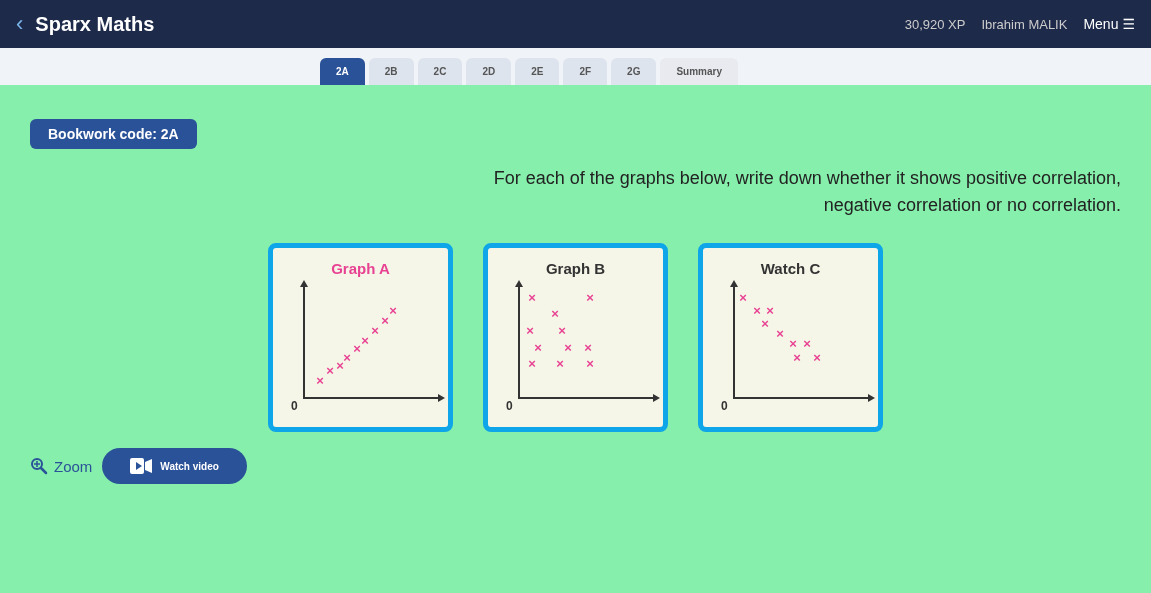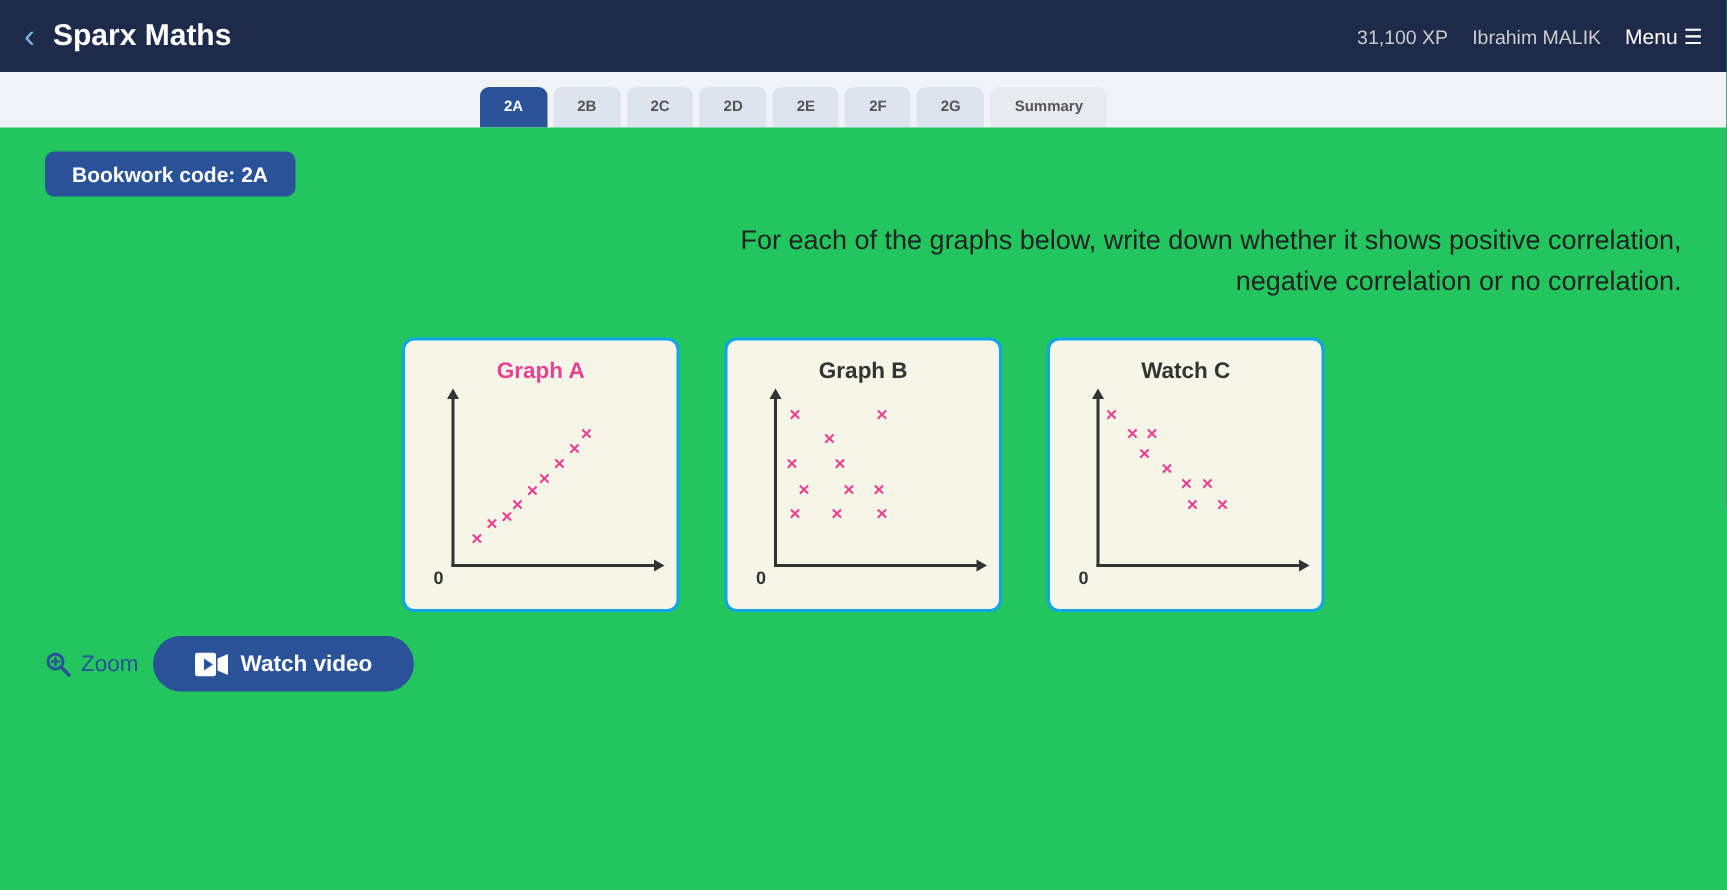--- a/index.html
+++ b/index.html
@@ -86,23 +86,23 @@
       background: #2a5298;
       color: white;
     }
     .tab.summary {
       background: #e8eaf0;
       color: #555;
     }
 
     
     .content-area {
-      background: #22c55e;
+      background: #86efac;
       flex: 1;
-      padding: 16px 30px;
+      padding: 34px 30px;
       overflow: hidden;
     }
 
     .bookwork-bar {
       display: flex;
       align-items: center;
       gap: 16px;
       margin-bottom: 16px;
     }
     .bookwork-code {
@@ -132,21 +132,21 @@
     
     .graphs-row {
       display: flex;
       justify-content: center;
       gap: 30px;
       margin-bottom: 16px;
     }
 
     .graph-card {
       background: #f5f5e8;
-      border: 2px solid #0ea5e9;
+      border: 5px solid #0ea5e9;
       border-radius: 8px;
       padding: 12px;
       width: 185px;
     }
 
     .graph-title {
       text-align: center;
       font-size: 15px;
       font-weight: bold;
       margin-bottom: 8px;
@@ -230,37 +230,37 @@
       gap: 6px;
       color: #2a5298;
       font-size: 15px;
       cursor: pointer;
     }
     .watch-video-btn {
       background: #2a5298;
       color: white;
       padding: 10px 28px;
       border-radius: 24px;
-      font-size: 15px;
+      font-size: 10px;
       font-weight: 600;
       cursor: pointer;
       display: flex;
       align-items: center;
       gap: 8px;
       border: none;
     }
   </style>
 </head>
 <body>
 
 <div class="top-bar">
   <span class="back-btn">‹</span>
   <span class="app-title">Sparx Maths</span>
   <div class="top-right">
-    <span class="xp-info">31,100 XP</span>
+    <span class="xp-info">30,920 XP</span>
     <span class="username">Ibrahim MALIK</span>
     <span class="menu-btn">
       <span>Menu</span>
       <span>☰</span>
     </span>
   </div>
 </div>
 
 <div class="main-content">
 

